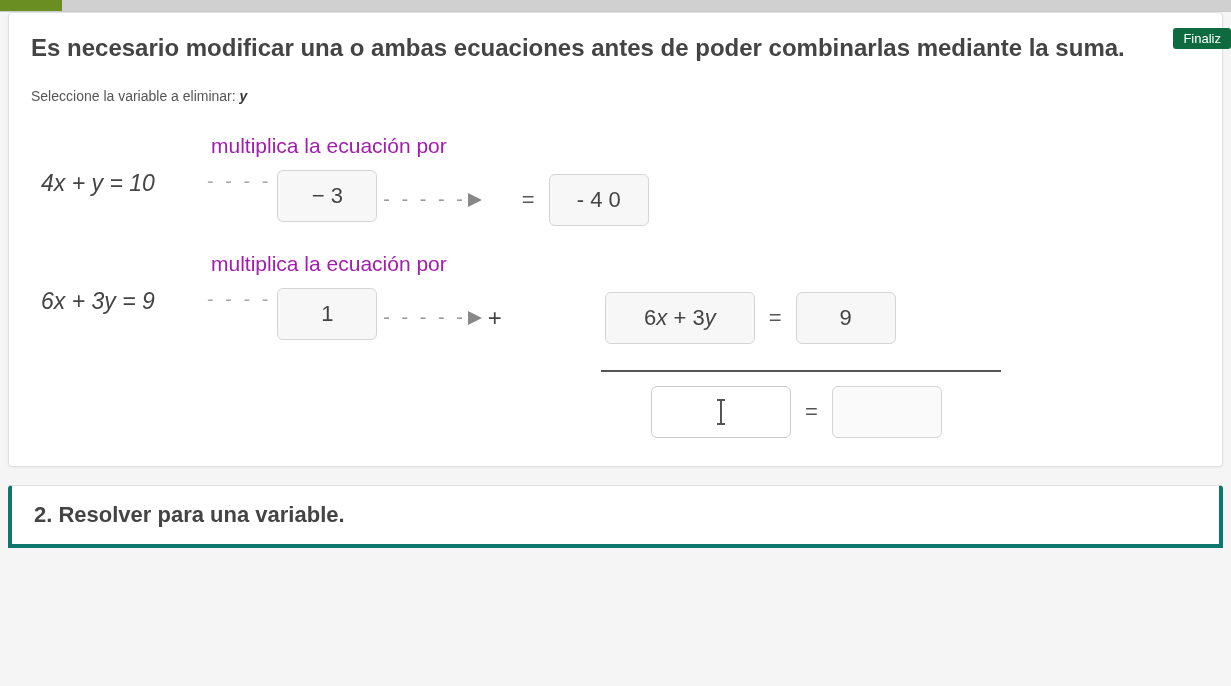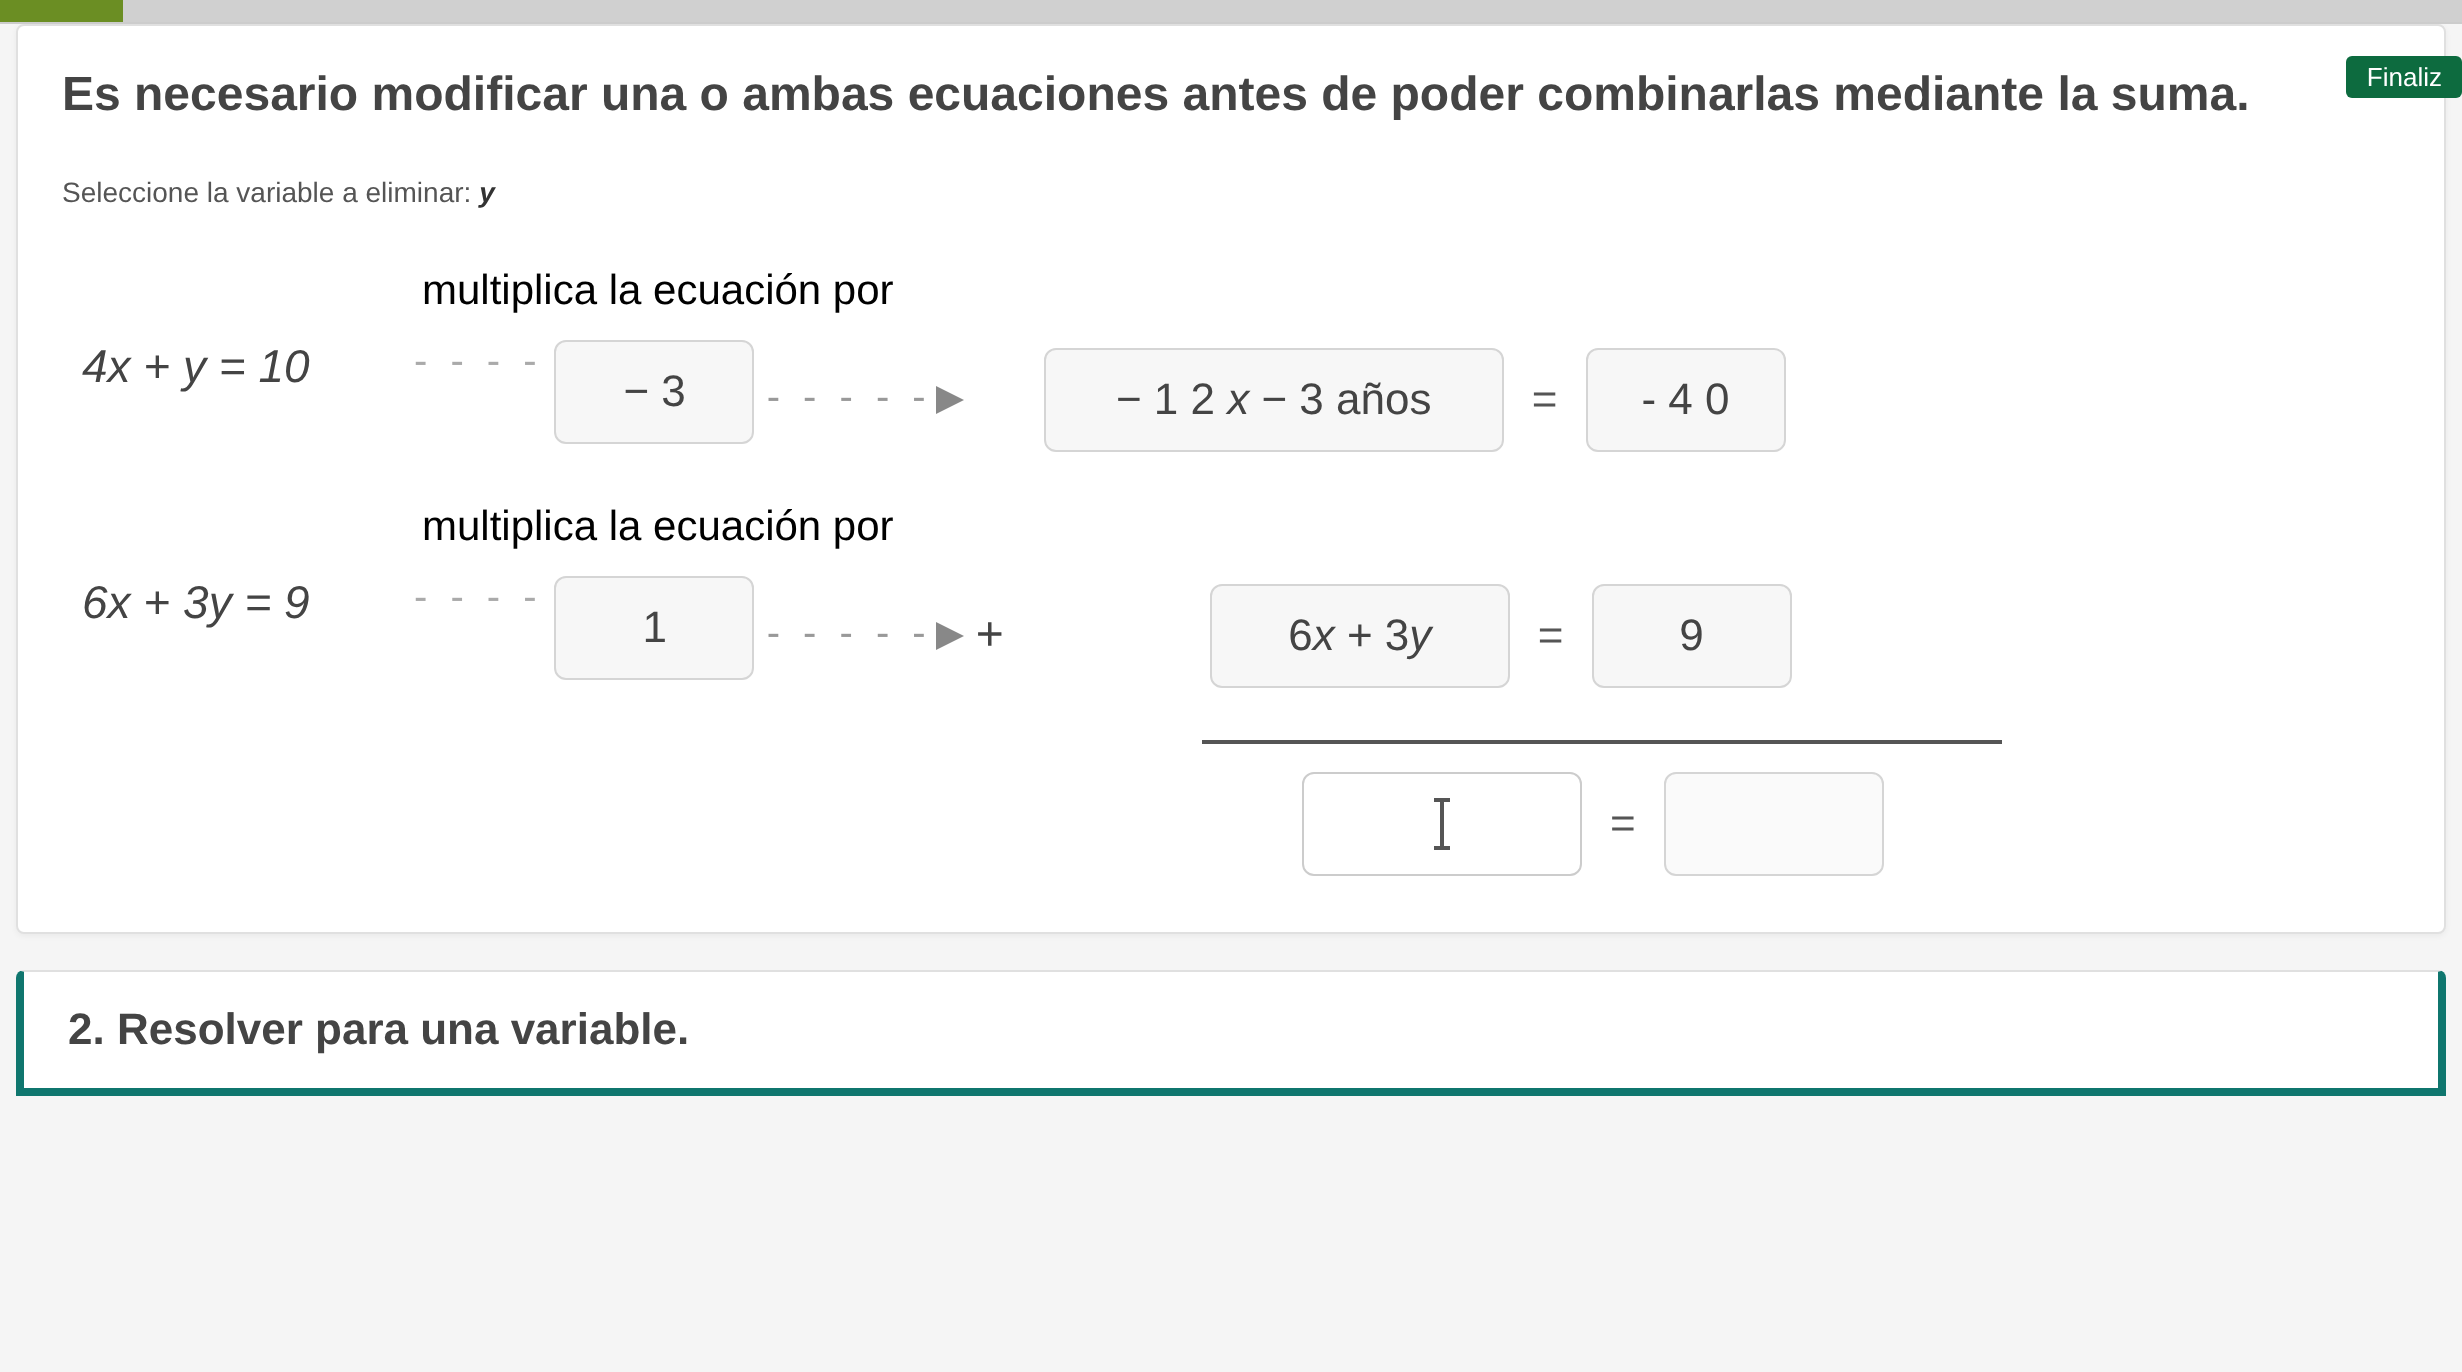--- a/index.html
+++ b/index.html
@@ -46,21 +46,21 @@
   }
   .sub-instruction {
     font-size: 14px;
     color: #555;
     margin-bottom: 30px;
   }
   .var-y { font-weight: 700; font-style: italic; color: #333; }
   .work-area { padding-left: 10px; }
   .mult-label {
     font-size: 21px;
-    color: #000000;
+    color: #a21caf;
     margin-left: 170px;
     margin-bottom: 12px;
   }
   .eq-row {
     display: flex;
     font-size: 23px;
     color: #444;
     margin-bottom: 22px;
     min-height: 60px;
   }
@@ -187,23 +187,20 @@
     <div class="mult-label">multiplica la ecuación por</div>
 
     <div class="eq-row">
       <div class="eq-left">
         <span>4<span class="math-i">x</span> + <span class="math-i">y</span> = 10</span>
       </div>
       <span class="dashes">- - - -</span>
       <div class="value-box">− 3</div>
       <span class="arrow">- - - - -<span class="arrow-head"></span></span>
       <div class="right-block">
-        <div class="value-box wide">
-          <span>− 1 2 <span class="math-i">x</span> − 3 años</span>
-        </div>
         <span class="eq-sign">=</span>
         <div class="value-box">- 4 0</div>
       </div>
     </div>
 
     <div class="mult-label">multiplica la ecuación por</div>
 
     <div class="eq-row">
       <div class="eq-left">
         <span>6<span class="math-i">x</span> + 3<span class="math-i">y</span> = 9</span>

